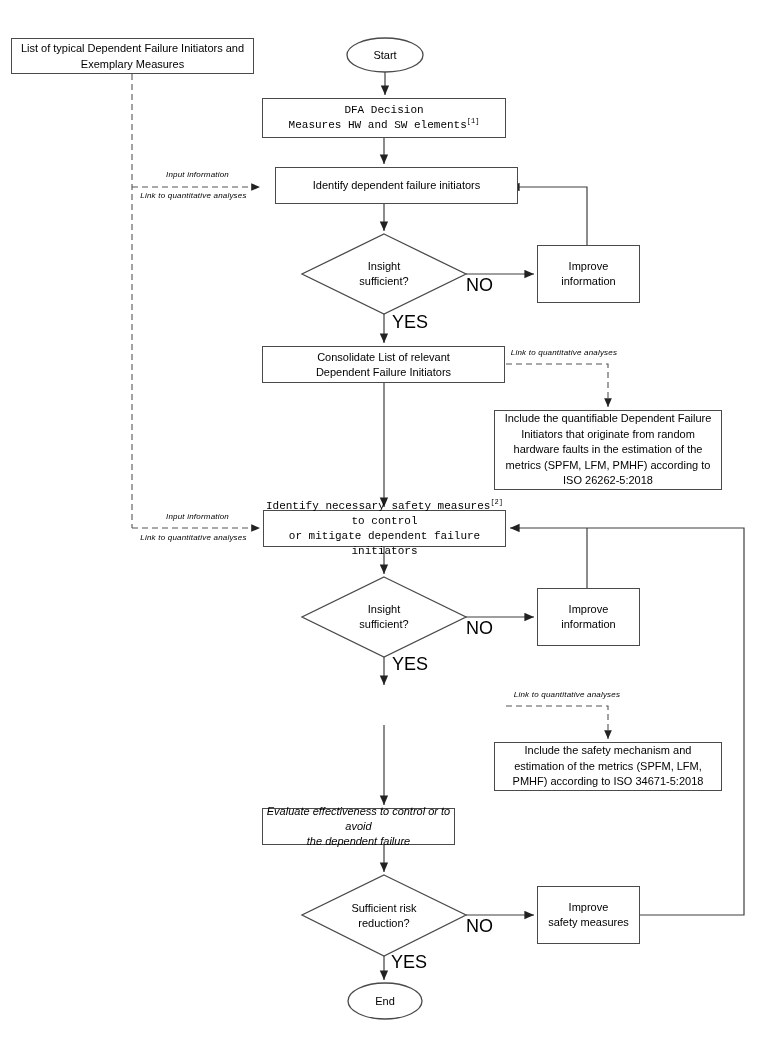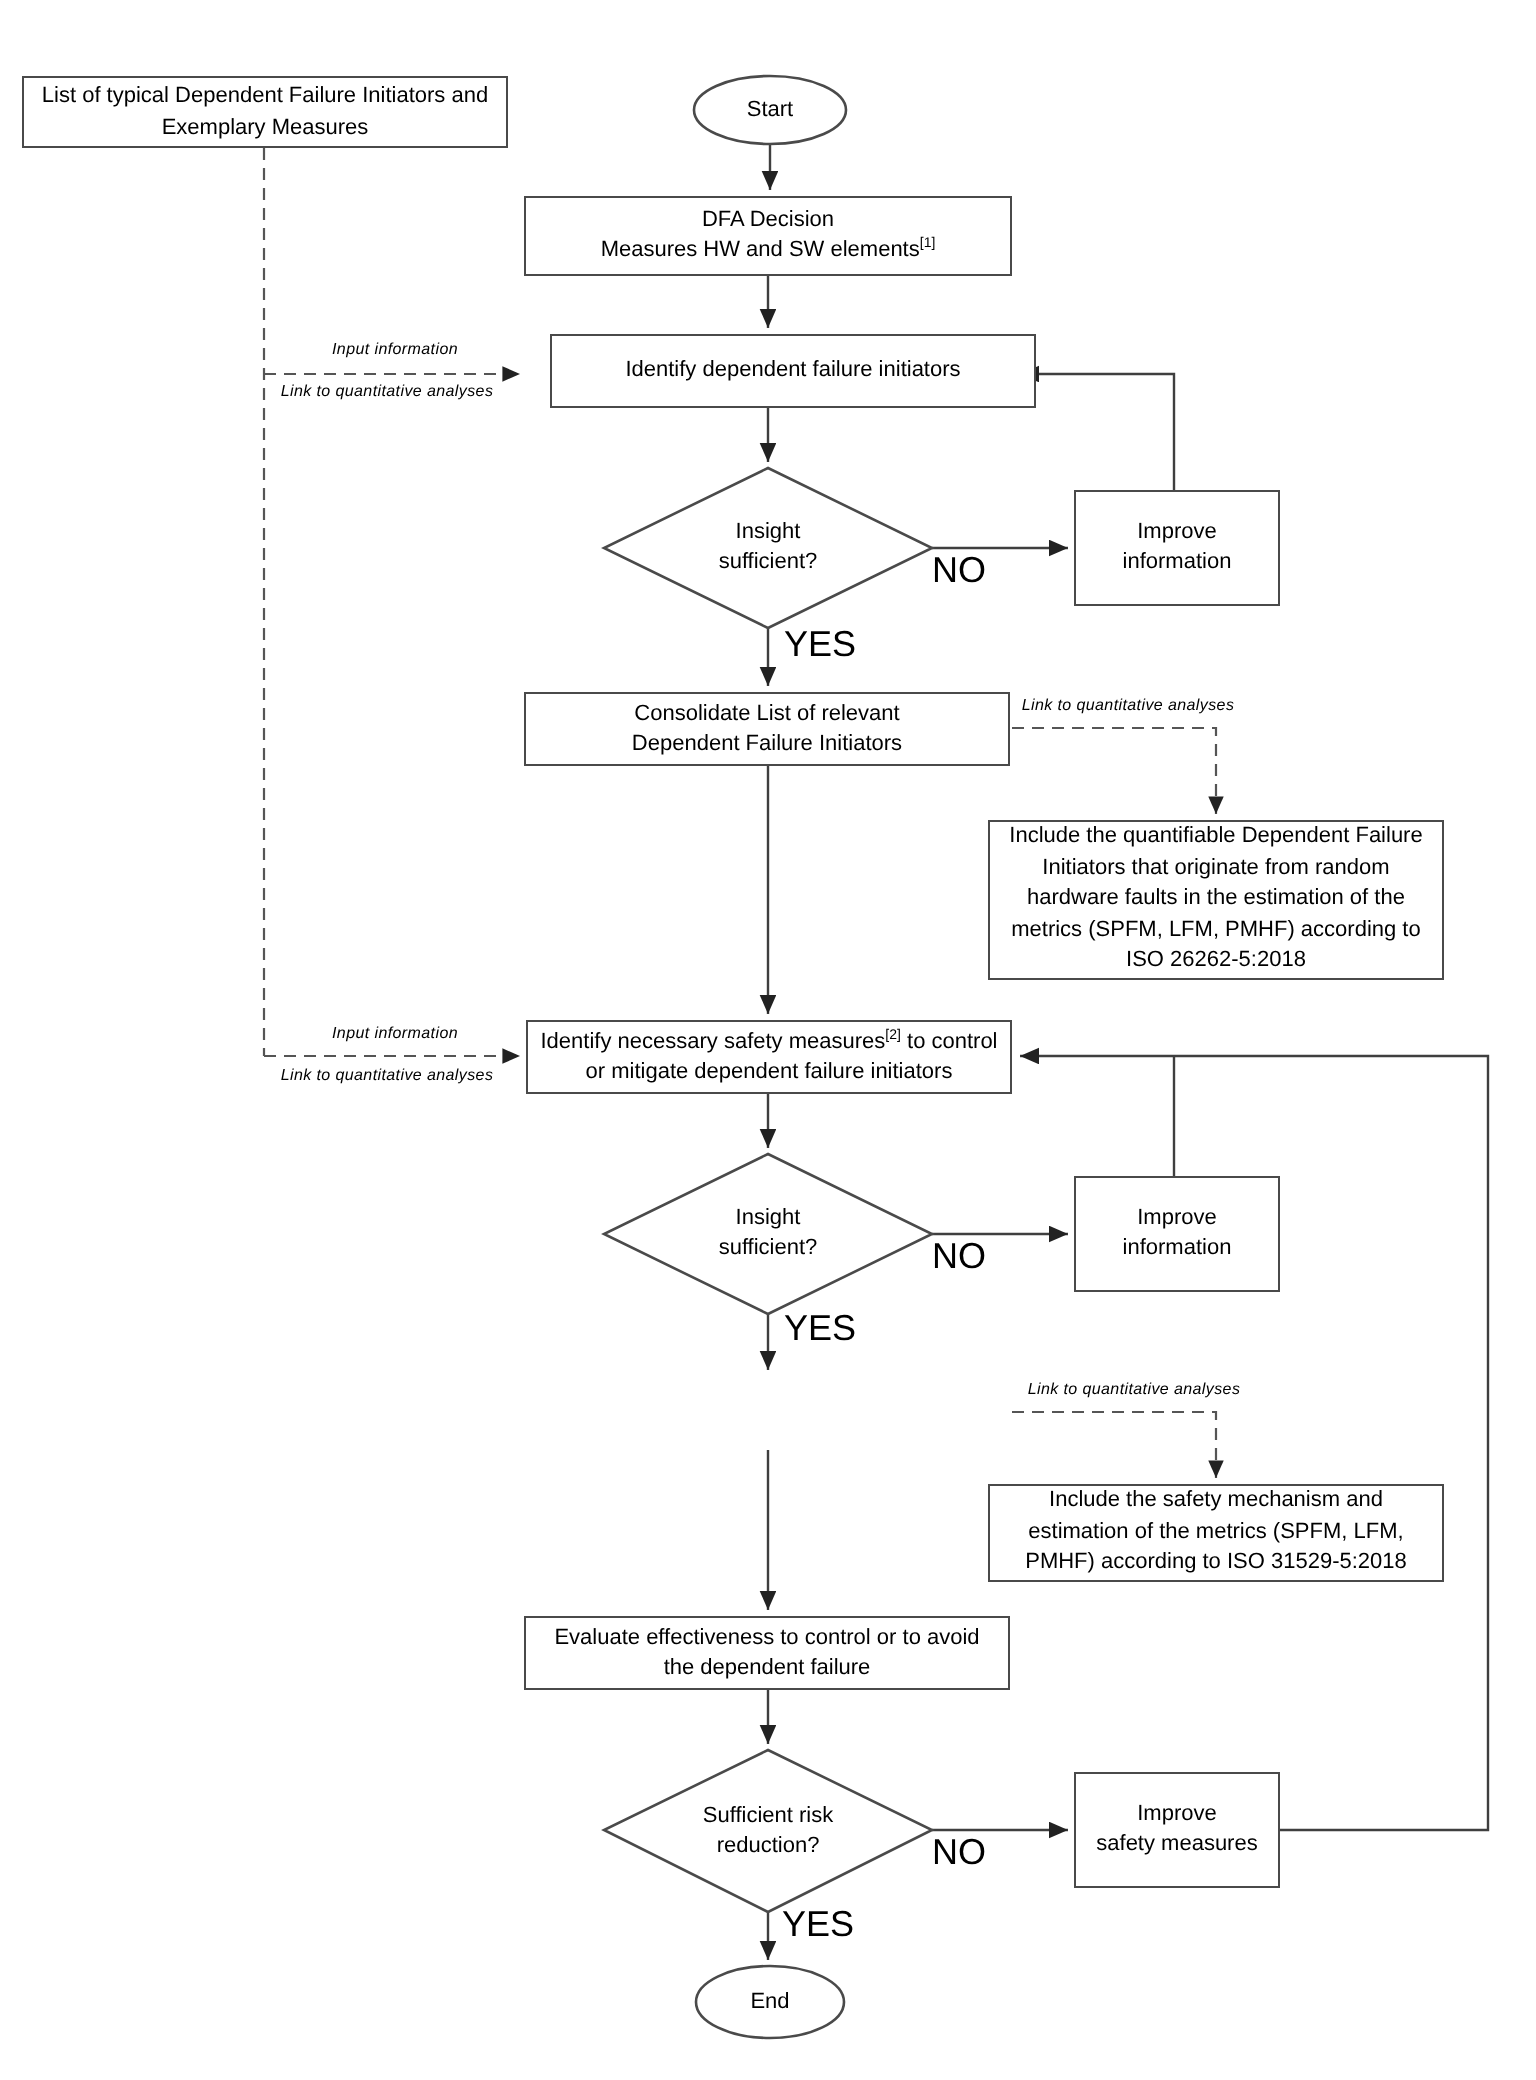--- a/index.html
+++ b/index.html
@@ -18,21 +18,21 @@
   .shape-label {
     position:absolute; display:flex; align-items:center; justify-content:center;
     text-align:center; font-size:11px; line-height:15px; white-space:pre-line;
   }
   .edge-label { position:absolute; font-size:18px; line-height:12px; }
   .flow-note {
     position:absolute; font-style:italic; font-size:8px; line-height:9px;
     text-align:center; letter-spacing:0.2px;
   }
   sup { font-size:7px; line-height:0; vertical-align:super; }
-  .inline-line { display:block; }
+  .inline-line { display:block;font-family:Liberation Mono, monospace; }
 </style>
 </head>
 <body>
 
 <div id="canvas">
 
   <svg id="wires" viewBox="0 0 768 1040">
     <defs>
       <marker id="arr" markerWidth="9" markerHeight="8" refX="8" refY="3.5" orient="auto">
         <path d="M0,0 L8,3.5 L0,7 Z" fill="#222222"></path>
@@ -109,23 +109,23 @@
 
   <div class="node" style="left:537px; top:588px; width:103px; height:58px;">Improve
 information</div>
 
   <div class="shape-label" style="left:302px; top:577px; width:164px; height:80px;">Insight
 sufficient?</div>
 
 
   <div class="node note" style="left:494px; top:742px; width:228px; height:49px;">Include the safety mechanism and
 estimation of the metrics (SPFM, LFM,
-PMHF) according to ISO 31529-5:2018</div>
+PMHF) according to ISO 34671-5:2018</div>
 
-  <div class="node" style="left:262px; top:808px; width:243px; height:37px;">Evaluate effectiveness to control or to avoid
+  <div class="node" style="left:262px; top:808px; width:193px; height:37px;font-style:italic;">Evaluate effectiveness to control or to avoid
 the dependent failure</div>
 
   <div class="node" style="left:537px; top:886px; width:103px; height:58px;">Improve
 safety measures</div>
 
   <div class="shape-label" style="left:302px; top:875px; width:164px; height:81px;">Sufficient risk
 reduction?</div>
 
   <div class="edge-label" style="left:466px; top:279px;">NO</div>
   <div class="edge-label" style="left:392px; top:316px;">YES</div>

